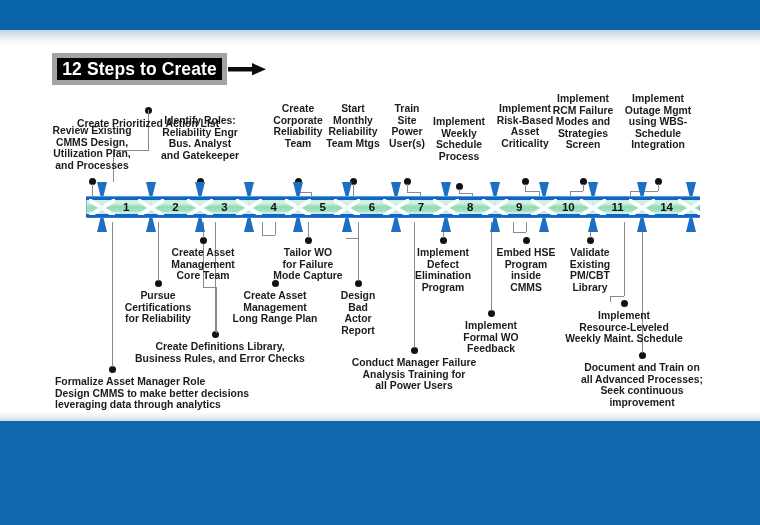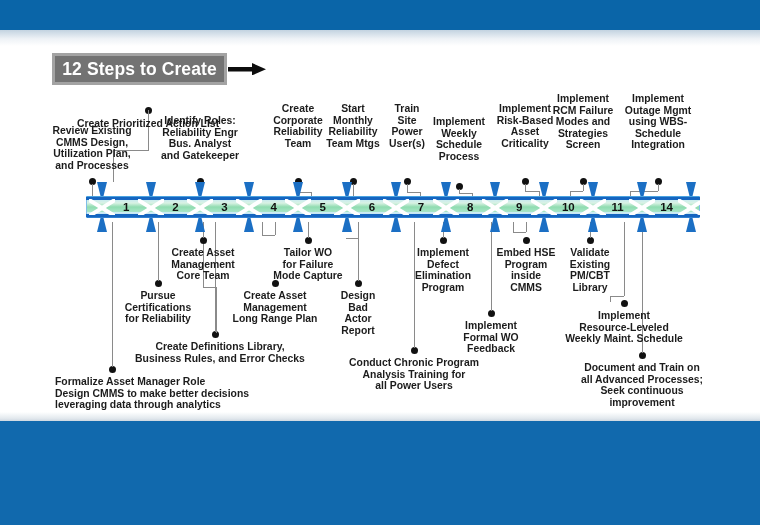--- a/index.html
+++ b/index.html
@@ -17,26 +17,26 @@
     background: #0a65a8;
   }
   .top-fade {
     position: absolute; left: 0; top: 30px; width: 760px; height: 16px;
     background: linear-gradient(to bottom, #c3d3e0 0%, #eef2f6 55%, #ffffff 100%);
   }
 
   
   .hdr-box {
     position: absolute;
-    background: #737373;
+    background: #000000;
     color: #ffffff;
     font-weight: bold;
     display: flex; align-items: center; justify-content: center;
     letter-spacing: .1px;
-    border: 3px solid #a3a3a3;
+    border: 5px solid #a3a3a3;
   }
   #hdr-left  { left: 52px;  top: 53px; width: 175px; height: 32px; font-size: 17.5px; }
   #hdr-right { left: 266px; top: 53px; width: 432px; height: 32px; font-size: 17.5px; }
 
   .hdr-arrow {
     position: absolute; left: 228px; top: 63px; width: 38px; height: 12px;
   }
 
   
   .bar-wrap { position: absolute; left: 86px; top: 196px; width: 614px; height: 22px; }
@@ -307,21 +307,21 @@
 Actor
 Report</div>
       <div class="lbl" style="left: 451px; top: 320px; width: 80px;">Implement
 Formal WO
 Feedback</div>
       <div class="lbl" style="left: 564px; top: 310px; width: 120px;">Implement
 Resource-Leveled
 Weekly Maint. Schedule</div>
       <div class="lbl" style="left: 130px; top: 341px; width: 180px;">Create Definitions Library,
 Business Rules, and Error Checks</div>
-      <div class="lbl" style="left: 349px; top: 357px; width: 130px;">Conduct Chronic Program
+      <div class="lbl" style="left: 349px; top: 357px; width: 130px;">Conduct Manager Failure
 Analysis Training for
 all Power Users</div>
       <div class="lbl left" style="left: 55px; top: 376px; width: 220px;">Formalize Asset Manager Role
 Design CMMS to make better decisions
 leveraging data through analytics</div>
       <div class="lbl" style="left: 572px; top: 362px; width: 140px;">Document and Train on
 all Advanced Processes;
 Seek continuous
 improvement</div>
     </div>

